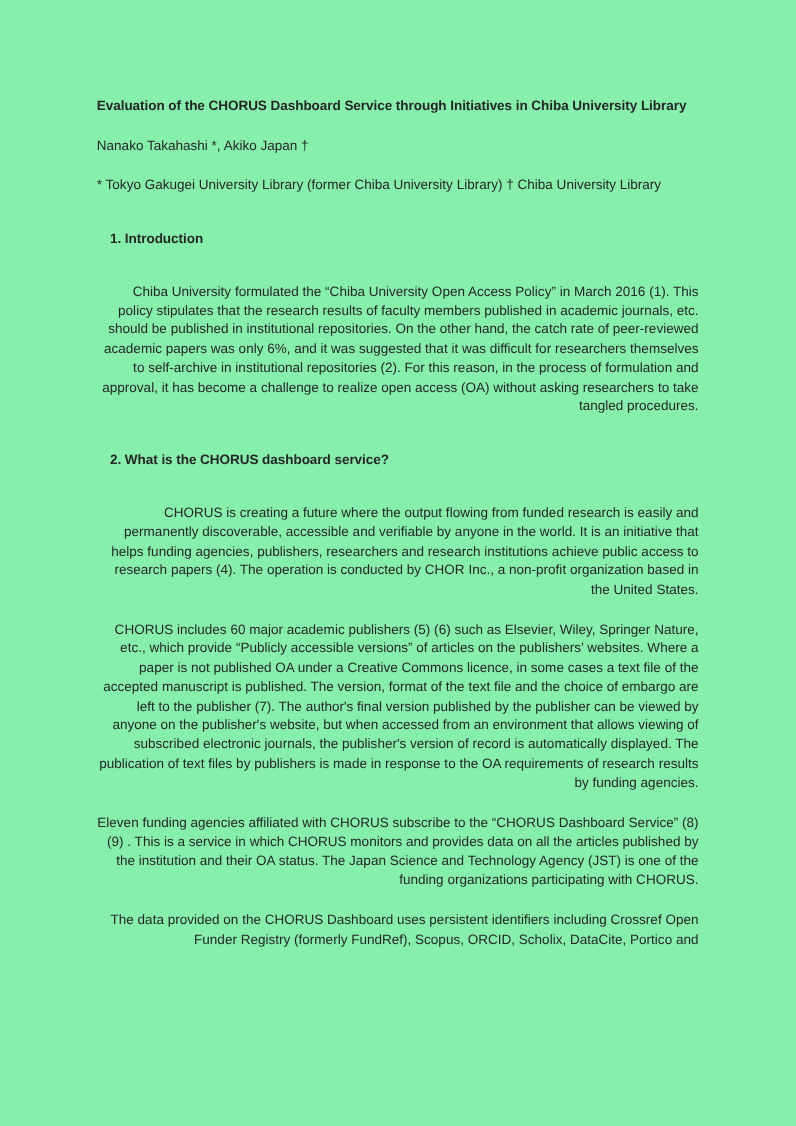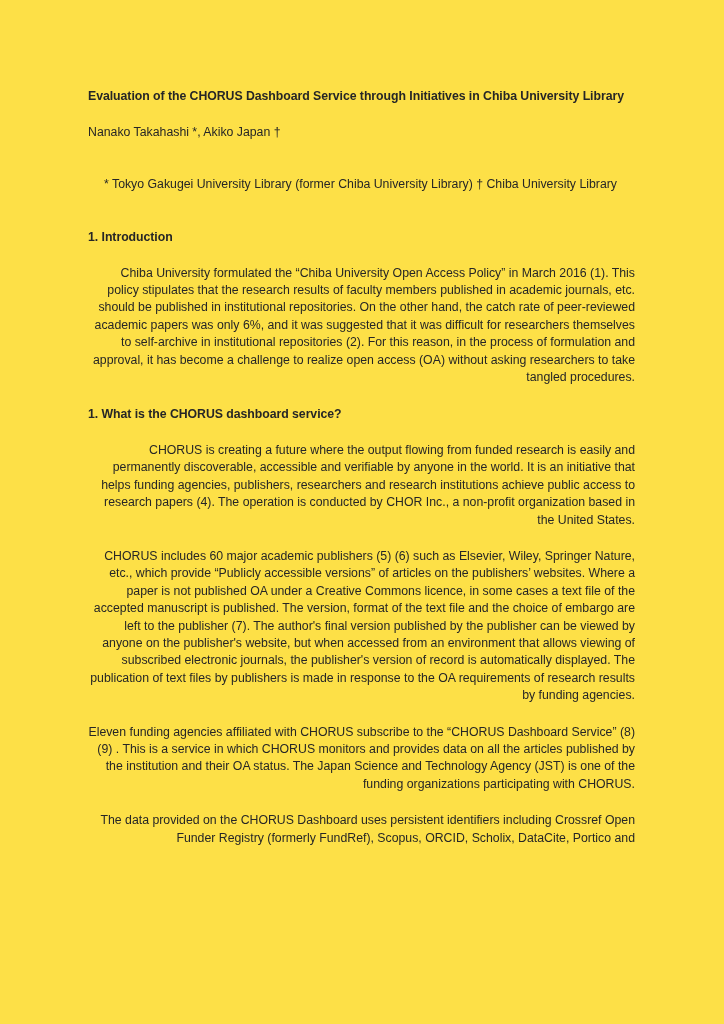--- a/index.html
+++ b/index.html
@@ -14,21 +14,21 @@
     overflow: hidden;
     font-family: "Liberation Sans", sans-serif;
     color: #262626;
     -webkit-font-smoothing: antialiased;
   }
 
   .page {
     box-sizing: border-box;
     width: 724px;
     height: 1024px;
-    background: #fde047;
+    background: #86efac;
     padding: 88px 90px 0 88px;
   }
 
   .doc-body {
     width: 547px;
   }
 
   
   .title {
     font-size: 12.3px;
@@ -43,30 +43,30 @@
     font-weight: normal;
     line-height: 17.4px;
     margin: 0;
     padding-top: 18.5px;
   }
 
   .affiliation {
     font-size: 12.3px;
     font-weight: normal;
     line-height: 17.4px;
-    margin: 16px;
+    margin: 0;
     padding-top: 18.5px;
   }
 
   .heading {
     font-size: 12.3px;
     font-weight: bold;
     line-height: 17.4px;
     letter-spacing: -0.05px;
-    margin: 0;
+    margin: 12px;
     padding-top: 20px;
   }
 
   .para {
     font-size: 12.3px;
     font-weight: normal;
     line-height: 17.4px;
     margin: 0;
     padding-top: 19px;
     text-align: right;
@@ -88,21 +88,21 @@
 
     <p class="byline">Nanako Takahashi *, Akiko Japan †</p>
 
     <p class="affiliation">* Tokyo Gakugei University Library (former Chiba University Library) † Chiba University Library</p>
 
     <h2 class="heading">1. Introduction</h2>
 
     <p class="para">Chiba University formulated the “Chiba University Open Access Policy” in March 2016 (1). This policy stipulates that the research results of faculty members published in academic journals, etc. should be published in institutional repositories. On the other hand, the catch rate of peer-reviewed academic papers was only 6%, and it was suggested that it was difficult for researchers themselves to self-archive in institutional repositories (2). For this reason, in the process of formulation and approval, it has become a challenge to realize open access (OA) without asking researchers to take tangled procedures.</p>
 
 
-    <h2 class="heading">1. What is the CHORUS dashboard service?</h2>
+    <h2 class="heading">2. What is the CHORUS dashboard service?</h2>
 
     <p class="para">CHORUS is creating a future where the output flowing from funded research is easily and permanently discoverable, accessible and verifiable by anyone in the world. It is an initiative that helps funding agencies, publishers, researchers and research institutions achieve public access to research papers (4). The operation is conducted by CHOR Inc., a non-profit organization based in the United States.</p>
 
     <p class="para">CHORUS includes 60 major academic publishers (5) (6) such as Elsevier, Wiley, Springer Nature, etc., which provide “Publicly accessible versions” of articles on the publishers’ websites. Where a paper is not published OA under a Creative Commons licence, in some cases a text file of the accepted manuscript is published. The version, format of the text file and the choice of embargo are left to the publisher (7). The author's final version published by the publisher can be viewed by anyone on the publisher's website, but when accessed from an environment that allows viewing of subscribed electronic journals, the publisher's version of record is automatically displayed. The publication of text files by publishers is made in response to the OA requirements of research results by funding agencies.</p>
 
     <p class="para">Eleven funding agencies affiliated with CHORUS subscribe to the “CHORUS Dashboard Service” (8) (9) . This is a service in which CHORUS monitors and provides data on all the articles published by the institution and their OA status. The Japan Science and Technology Agency (JST) is one of the funding organizations participating with CHORUS.</p>
 
     <p class="para">The data provided on the CHORUS Dashboard uses persistent identifiers including Crossref Open Funder Registry (formerly FundRef), Scopus, ORCID, Scholix, DataCite, Portico and</p>
 
   </div>

